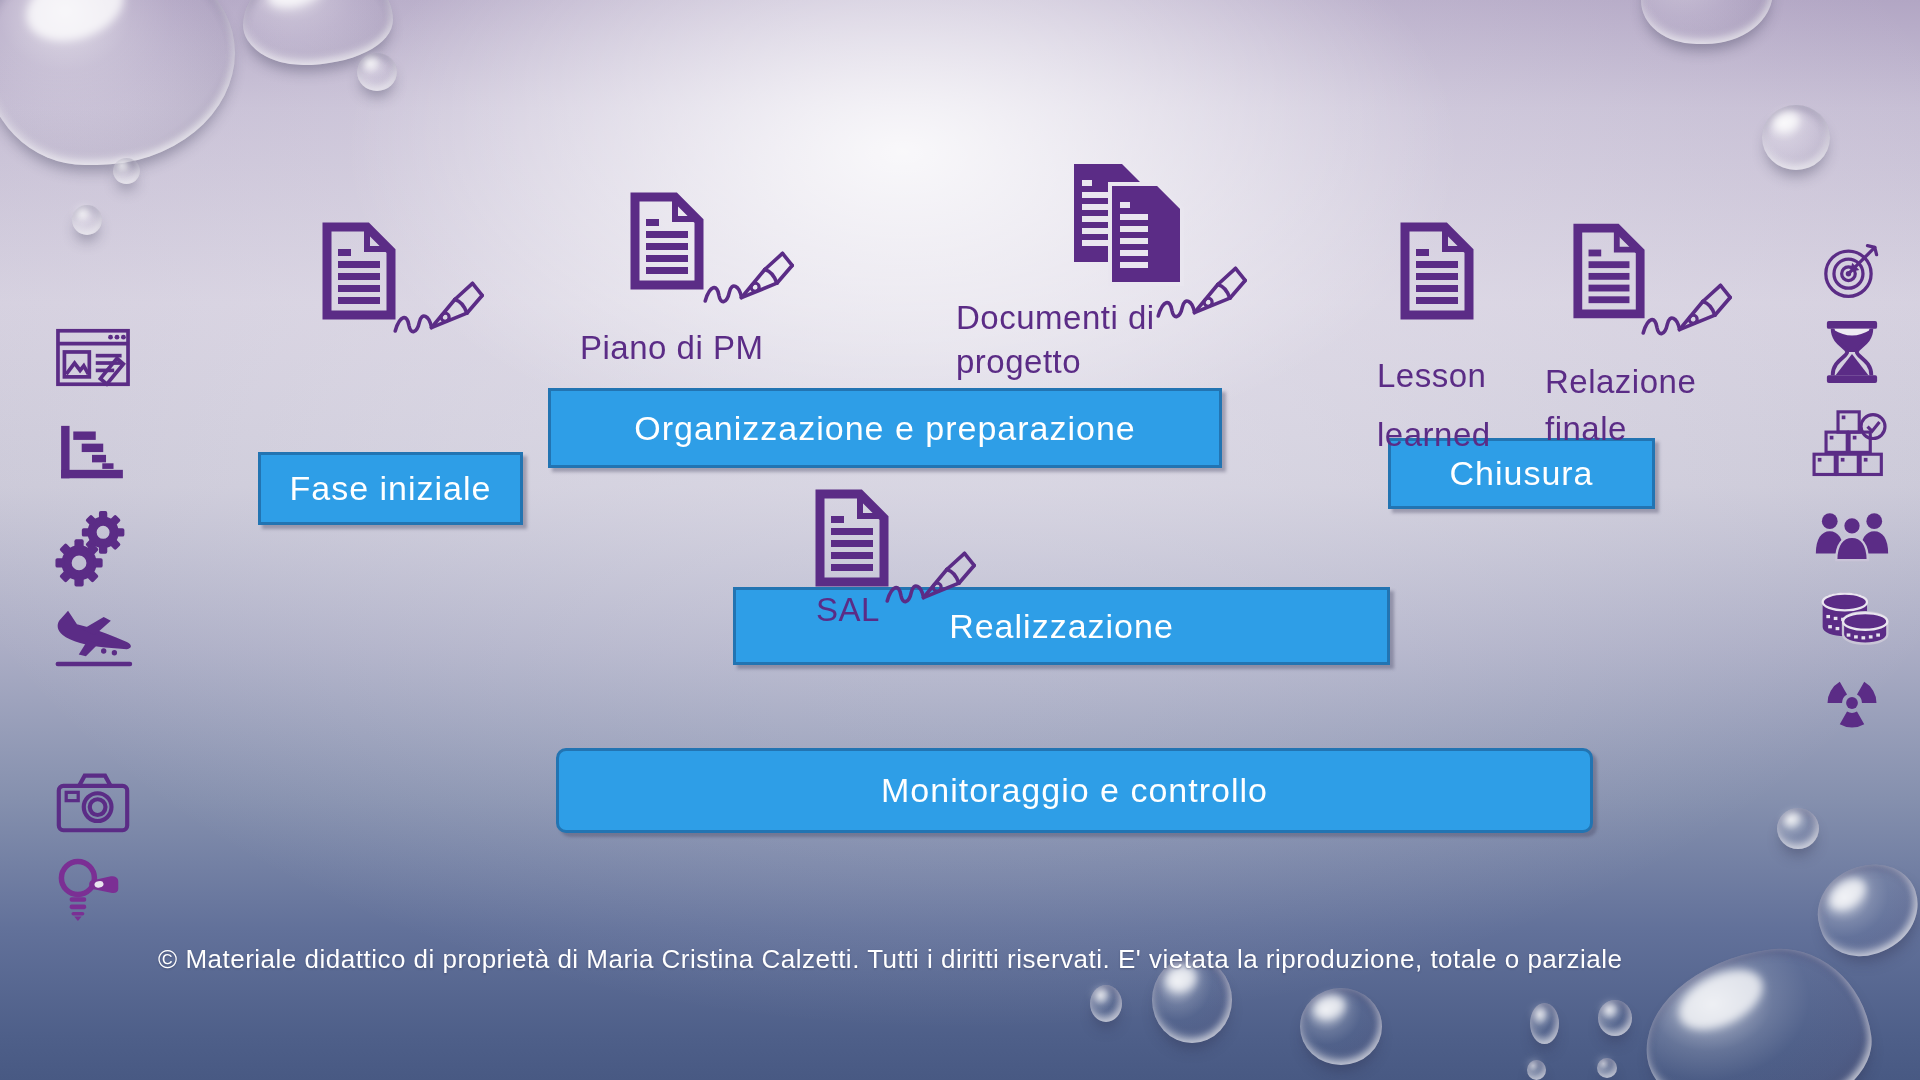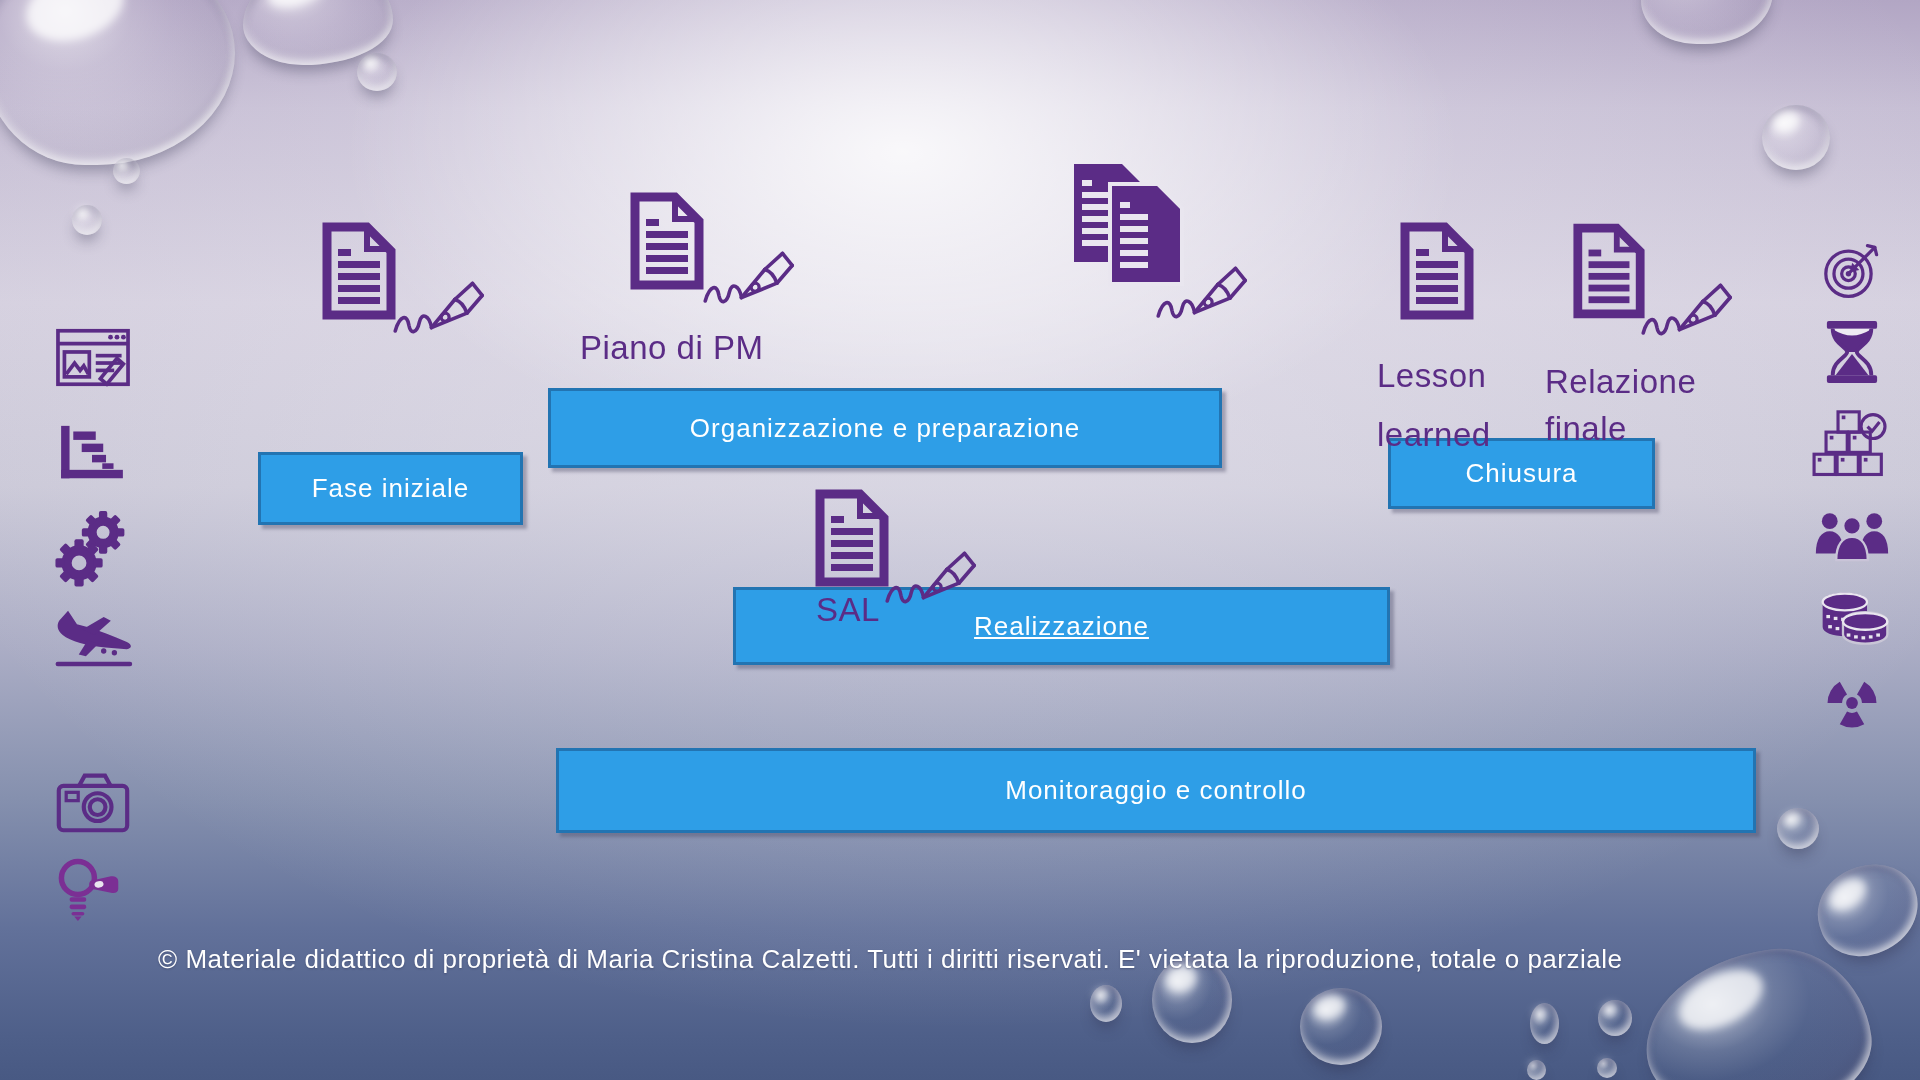--- a/index.html
+++ b/index.html
@@ -23,21 +23,21 @@
   .droplet::before{
     content:"";position:absolute;left:16%;top:11%;width:40%;height:30%;
     background:rgba(255,255,255,0.75);border-radius:50%;filter:blur(4px);
     transform:rotate(-18deg);
   }
   .phase-bar{
     position:absolute;z-index:2;box-sizing:border-box;
     display:flex;align-items:center;justify-content:center;
     background:#2E9EE7;border:3px solid #2274B2;
     box-shadow:4px 4px 3px rgba(70,70,100,0.38);
-    color:#FFFFFF;font-size:26px;letter-spacing:1px;white-space:nowrap;
+    color:#FFFFFF;font-size:34px;letter-spacing:1px;white-space:nowrap;
   }
   .p-label{
     position:absolute;z-index:3;color:#5B2C86;
     font-size:33px;line-height:44px;letter-spacing:0.5px;
   }
   .icon{z-index:2;}
   .footer-note{
     position:absolute;z-index:3;color:#FFFFFF;font-size:26px;letter-spacing:0.5px;
     text-shadow:0 1px 2px rgba(40,40,70,0.35);white-space:nowrap;
   }
@@ -277,27 +277,27 @@
       <circle cx="32" cy="32" r="6.5"></circle>
     </g>
   </svg>
 
   <div class="phase-bar" style="left:258px;top:452px;width:265px;height:73px;">
     <span>Fase iniziale</span>
   </div>
   <div class="phase-bar" style="left:548px;top:388px;width:674px;height:80px;">
     <span>Organizzazione e preparazione</span>
   </div>
-  <div class="phase-bar" style="left:733px;top:587px;width:657px;height:78px;text-decoration:underline;">
+  <div class="phase-bar" style="left:733px;top:587px;width:657px;height:78px;">
     <span>Realizzazione</span>
   </div>
   <div class="phase-bar" style="left:1388px;top:438px;width:267px;height:71px;">
     <span>Chiusura</span>
   </div>
-  <div class="phase-bar" style="left:556px;top:748px;width:1200px;height:85px;">
+  <div class="phase-bar" style="left:556px;top:748px;width:1037px;height:85px;border-radius:10px;">
     <span>Monitoraggio e controllo</span>
   </div>
 
   <svg class="abs icon" style="left:320px;top:222px;" viewBox="0 0 78 98" width="78" height="98">
     <path d="M7 5 H47 L71 29 V93 H7 Z" fill="none" stroke="#5B2C86" stroke-width="9"></path>
     <path d="M47 7 V27 H69" fill="none" stroke="#5B2C86" stroke-width="6"></path>
     <g fill="#5B2C86">
       <rect x="18" y="27" width="13" height="7"></rect>
         <rect x="18" y="39" width="42" height="7"></rect>
       <rect x="18" y="51" width="42" height="7"></rect>
@@ -368,20 +368,21 @@
       <path d="M4 62 C10 42 19 41 21 55 C23 67 31 65 34 51 C37 38 46 43 49 57"></path>
       <path d="M49 58 L78 23"></path>
         <path d="M49 58 L93 40"></path>
       <path d="M78 23 C85 25 90 31 93 40"></path>
       <path d="M78 23 L100 3"></path>
         <path d="M93 40 L112 18"></path>
         <path d="M100 3 L112 18"></path>
     </g>
     <circle cx="66" cy="45" r="5" fill="none" stroke="#5B2C86" stroke-width="4"></circle>
   </svg>
+  <div class="p-label" style="left:956px;top:296px;width:240px;line-height:44px;">Documenti di progetto</div>
 
   <svg class="abs icon" style="left:813px;top:489px;z-index:3;" viewBox="0 0 78 98" width="78" height="98">
     <path d="M7 5 H47 L71 29 V93 H7 Z" fill="none" stroke="#5B2C86" stroke-width="9"></path>
     <path d="M47 7 V27 H69" fill="none" stroke="#5B2C86" stroke-width="6"></path>
     <g fill="#5B2C86">
       <rect x="18" y="27" width="13" height="7"></rect>
         <rect x="18" y="39" width="42" height="7"></rect>
       <rect x="18" y="51" width="42" height="7"></rect>
         <rect x="18" y="63" width="42" height="7"></rect>
       <rect x="18" y="75" width="42" height="7"></rect>

